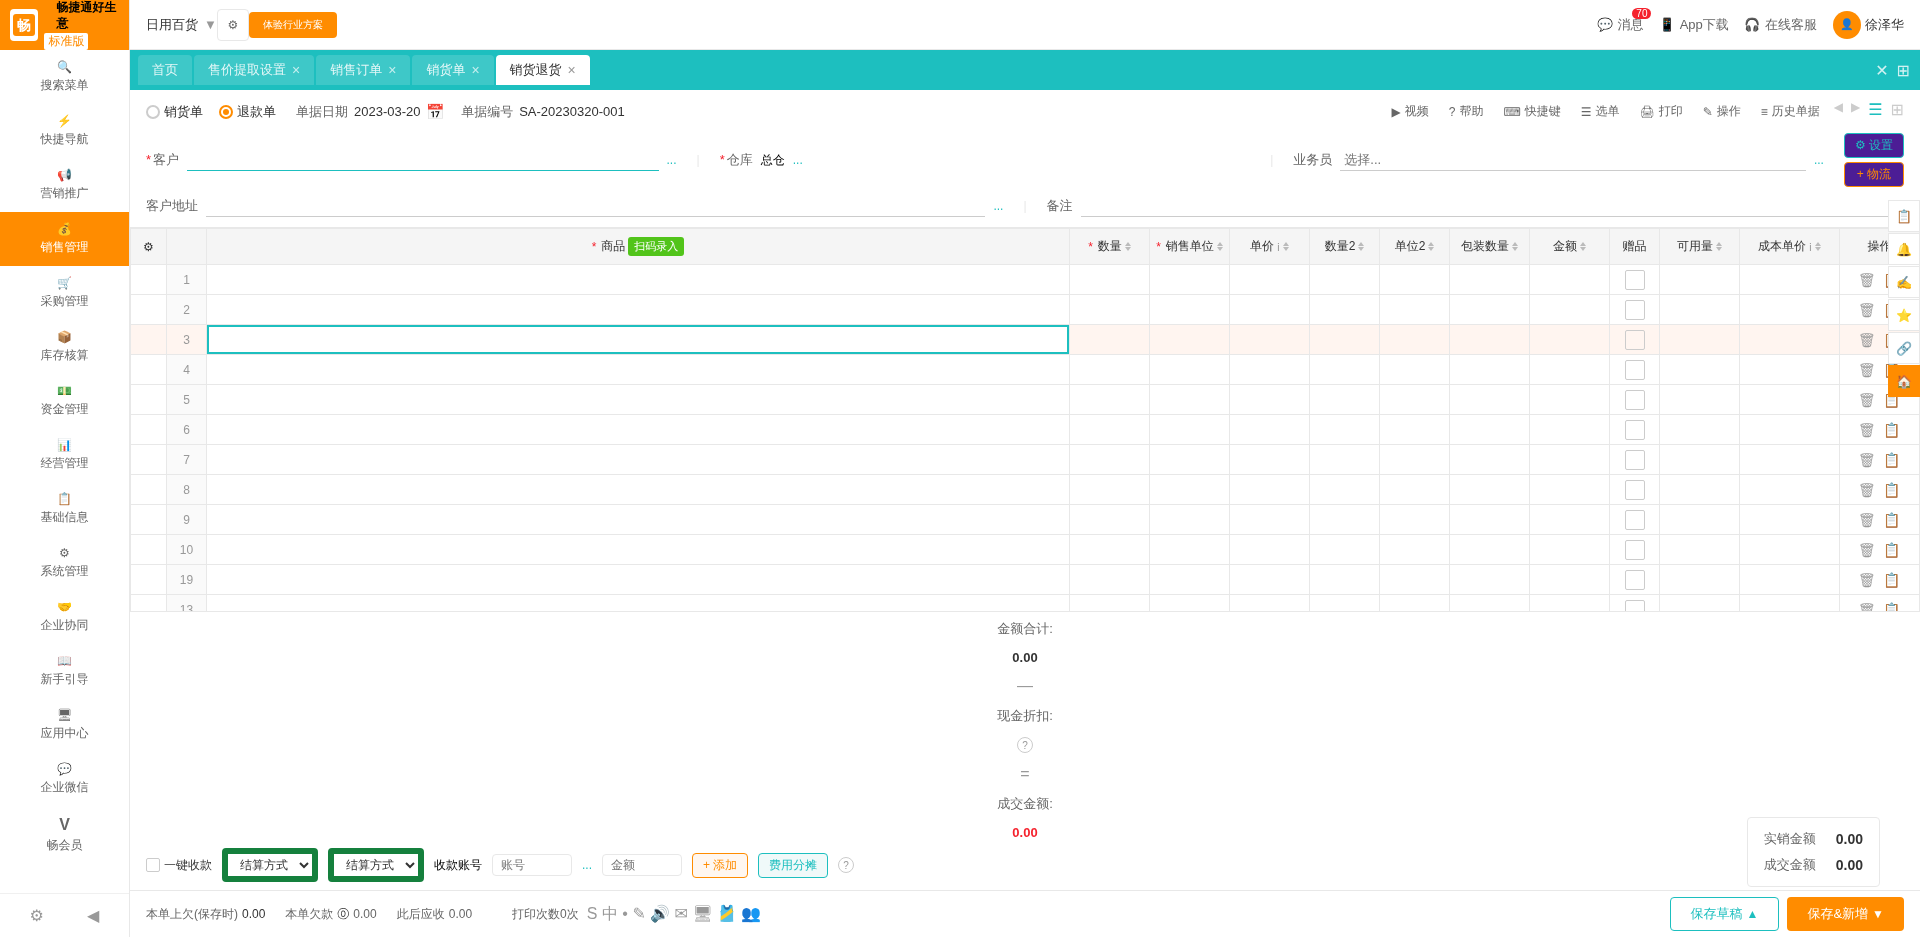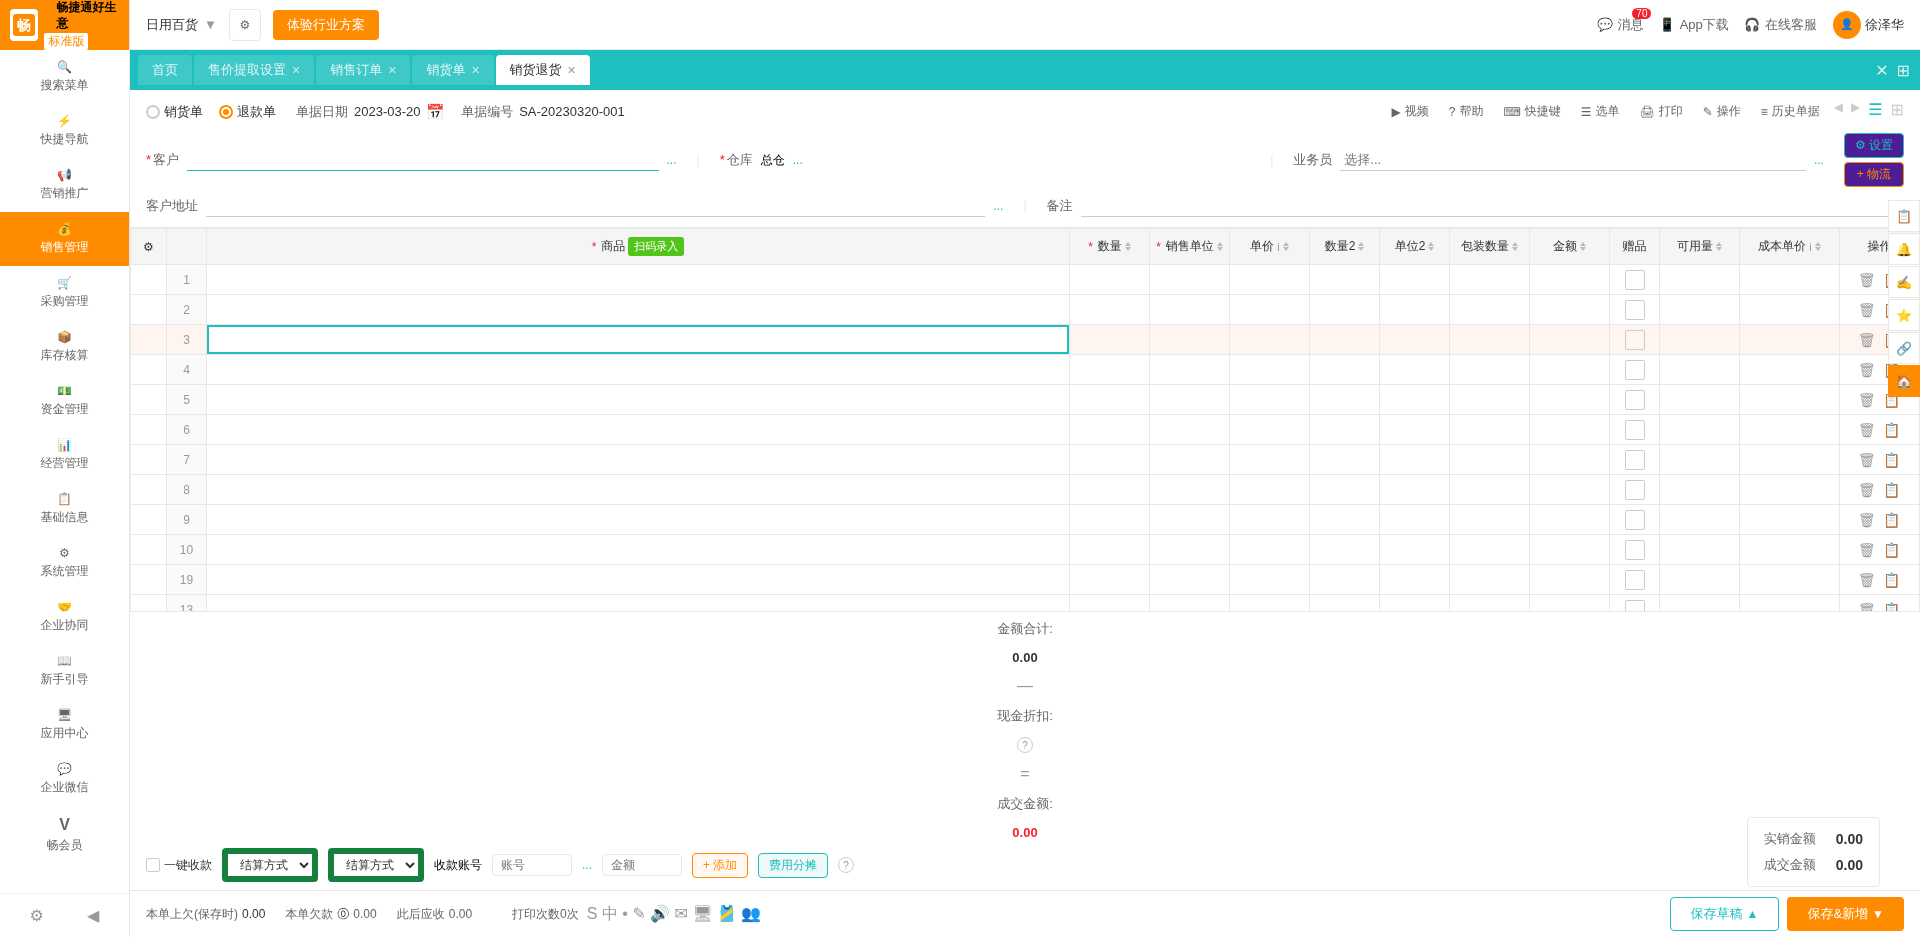--- a/index.html
+++ b/index.html
@@ -29,25 +29,25 @@
     .sidebar-bottom-btn { cursor: pointer; color: #999; font-size: 16px; padding: 4px; }
 
     
     .main-wrapper { margin-left: 130px; height: 100vh; display: flex; flex-direction: column; }
 
     
     .topbar {
       height: 50px; background: #fff; border-bottom: 1px solid #e8e8e8;
       display: flex; align-items: center; justify-content: space-between; padding: 0 16px;
     }
-    .topbar-left { display: flex; align-items: center; gap: 12px; }
+    .topbar-left { display: flex; align-items: center; }
     .topbar-daily { display: flex; align-items: center; gap: 6px; font-size: 13px; color: #333; }
     .topbar-settings-btn { width: 32px; height: 32px; border: 1px solid #e8e8e8; border-radius: 4px; display: flex; align-items: center; justify-content: center; cursor: pointer; color: #666; }
     .topbar-experience-btn {
-      background: #ff8c00; color: #fff; border: none; border-radius: 4px; padding: 6px 14px; font-size: 13px; cursor: pointer;
+      background: #ff8c00; color: #fff; border: none; border-radius: 4px; padding: 6px 14px; font-size: 10px; cursor: pointer;
     }
     .topbar-right { display: flex; align-items: center; gap: 16px; }
     .topbar-msg { position: relative; cursor: pointer; color: #666; display: flex; align-items: center; gap: 4px; font-size: 13px; }
     .msg-badge { position: absolute; top: -8px; right: -8px; background: #f5222d; color: #fff; border-radius: 8px; font-size: 10px; padding: 0 4px; min-width: 16px; text-align: center; }
     .topbar-link { cursor: pointer; color: #666; font-size: 13px; display: flex; align-items: center; gap: 4px; }
     .topbar-user { display: flex; align-items: center; gap: 4px; cursor: pointer; color: #333; font-size: 13px; }
     .user-avatar { width: 28px; height: 28px; border-radius: 50%; background: #ff8c00; display: flex; align-items: center; justify-content: center; color: #fff; font-size: 11px; }
 
     
     .tabbar {

